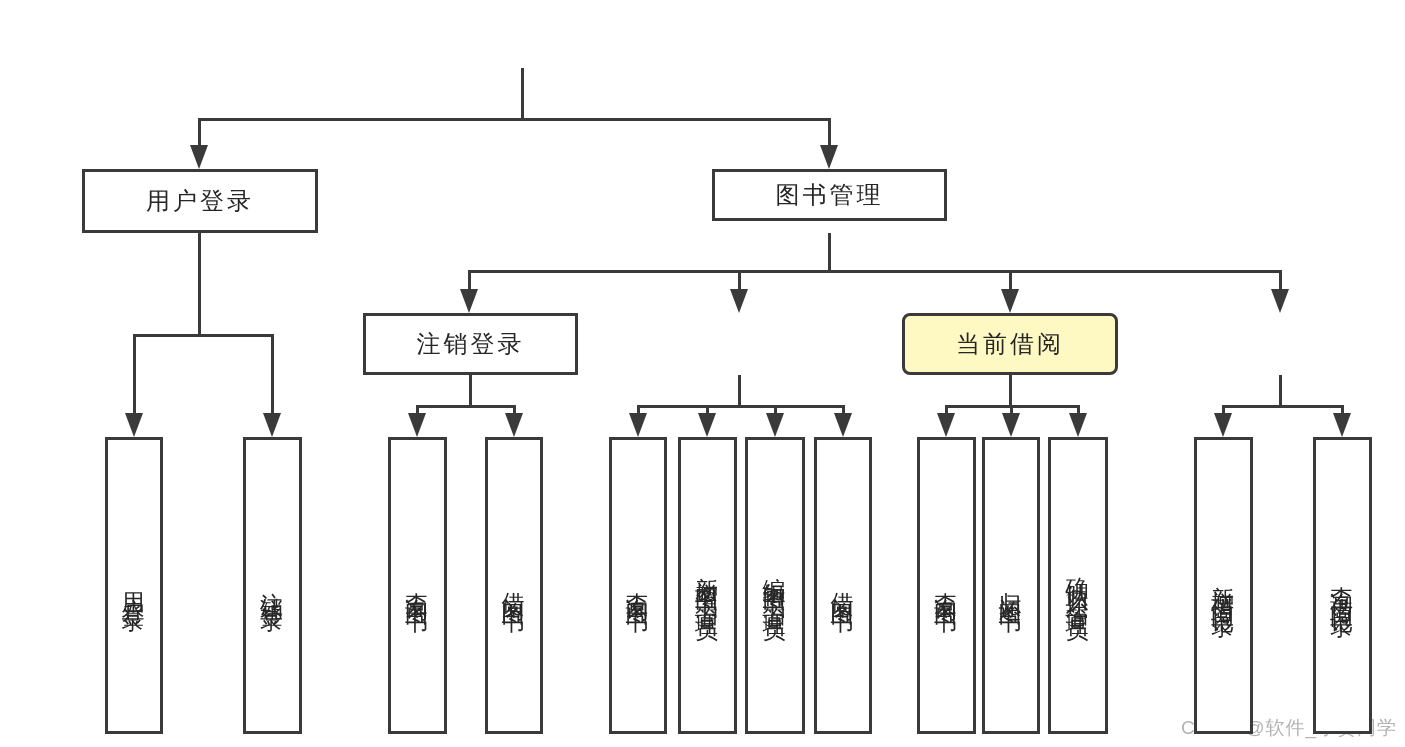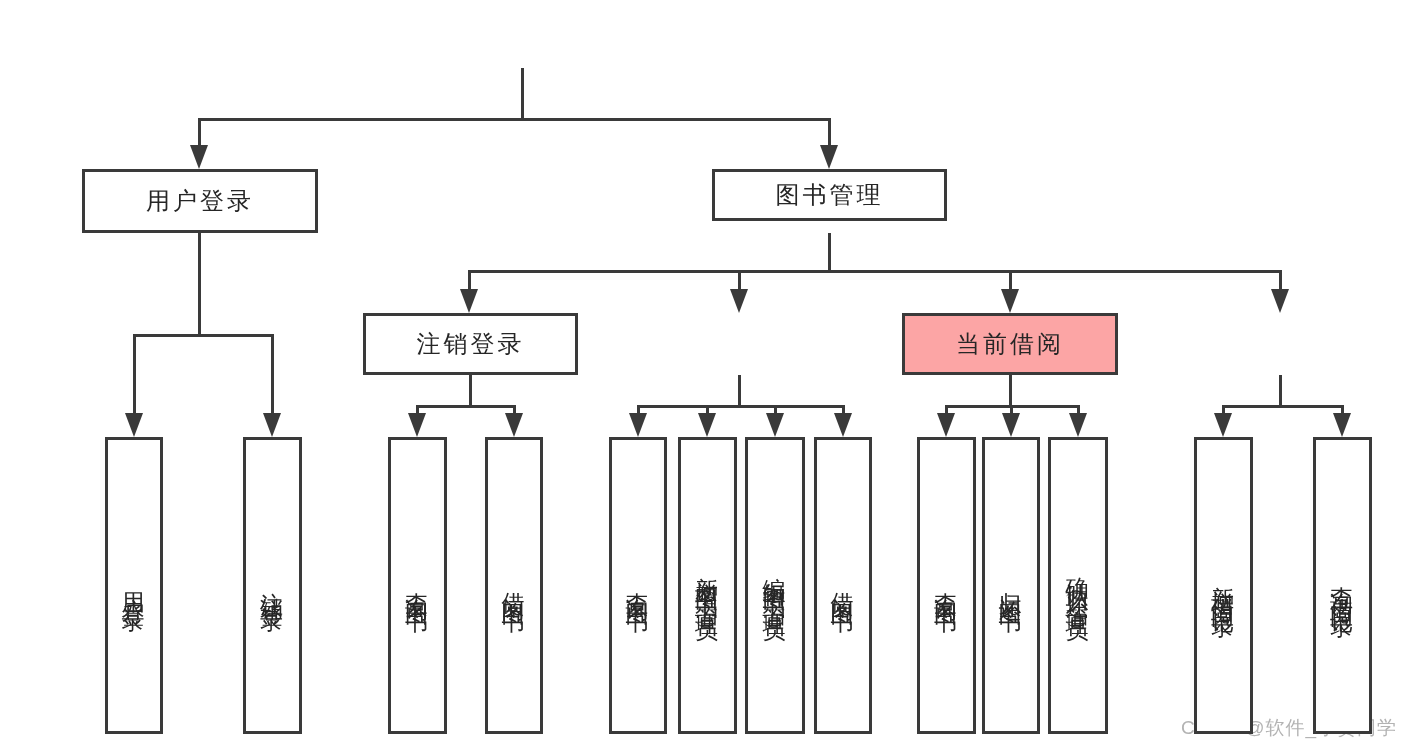--- a/index.html
+++ b/index.html
@@ -58,21 +58,21 @@
   }
 </style>
 </head>
 <body>
 
 <div class="stage">
   <div class="watermark" style="color: rgb(179, 179, 179);">CSDN @软件_小贺同学</div>
     <div class="node" style="left: 82px; top: 169px; width: 236px; height: 64px; border-color: rgb(58, 58, 58); background: rgb(255, 255, 255); color: rgb(38, 38, 38);">用户登录</div>
     <div class="node" style="left: 712px; top: 169px; width: 235px; height: 52px; border-color: rgb(58, 58, 58); background: rgb(255, 255, 255); color: rgb(38, 38, 38);">图书管理</div>
     <div class="node" style="left: 363px; top: 313px; width: 215px; height: 62px; border-color: rgb(58, 58, 58); background: rgb(255, 255, 255); color: rgb(38, 38, 38);">注销登录</div>
-    <div class="node" style="left: 902px; top: 313px; width: 216px; height: 62px; border-color: rgb(58, 58, 58); background: #fca5a5; color: rgb(38, 38, 38);">当前借阅</div>
+    <div class="node" style="left: 902px; top: 313px; width: 216px; height: 62px; border-color: rgb(58, 58, 58); background: #fef9c3; color: rgb(38, 38, 38); border-radius: 8px;">当前借阅</div>
     <div class="node vert" style="left: 105px; top: 437px; width: 58px; height: 297px; border-color: rgb(58, 58, 58); background: rgb(255, 255, 255); color: rgb(38, 38, 38);">用户登录</div>
     <div class="node vert" style="left: 243px; top: 437px; width: 59px; height: 297px; border-color: rgb(58, 58, 58); background: rgb(255, 255, 255); color: rgb(38, 38, 38);">注销登录</div>
     <div class="node vert" style="left: 388px; top: 437px; width: 59px; height: 297px; border-color: rgb(58, 58, 58); background: rgb(255, 255, 255); color: rgb(38, 38, 38);">查询图书</div>
     <div class="node vert" style="left: 485px; top: 437px; width: 58px; height: 297px; border-color: rgb(58, 58, 58); background: rgb(255, 255, 255); color: rgb(38, 38, 38);">借阅图书</div>
     <div class="node vert" style="left: 609px; top: 437px; width: 58px; height: 297px; border-color: rgb(58, 58, 58); background: rgb(255, 255, 255); color: rgb(38, 38, 38);">查询图书</div>
     <div class="node vert" style="left: 678px; top: 437px; width: 59px; height: 297px; border-color: rgb(58, 58, 58); background: rgb(255, 255, 255); color: rgb(38, 38, 38);">新增图书（管理员）</div>
     <div class="node vert" style="left: 745px; top: 437px; width: 60px; height: 297px; border-color: rgb(58, 58, 58); background: rgb(255, 255, 255); color: rgb(38, 38, 38);">编辑图书（管理员）</div>
     <div class="node vert" style="left: 814px; top: 437px; width: 58px; height: 297px; border-color: rgb(58, 58, 58); background: rgb(255, 255, 255); color: rgb(38, 38, 38);">借阅图书</div>
     <div class="node vert" style="left: 917px; top: 437px; width: 59px; height: 297px; border-color: rgb(58, 58, 58); background: rgb(255, 255, 255); color: rgb(38, 38, 38);">查询图书</div>
     <div class="node vert" style="left: 982px; top: 437px; width: 58px; height: 297px; border-color: rgb(58, 58, 58); background: rgb(255, 255, 255); color: rgb(38, 38, 38);">归还图书</div>

